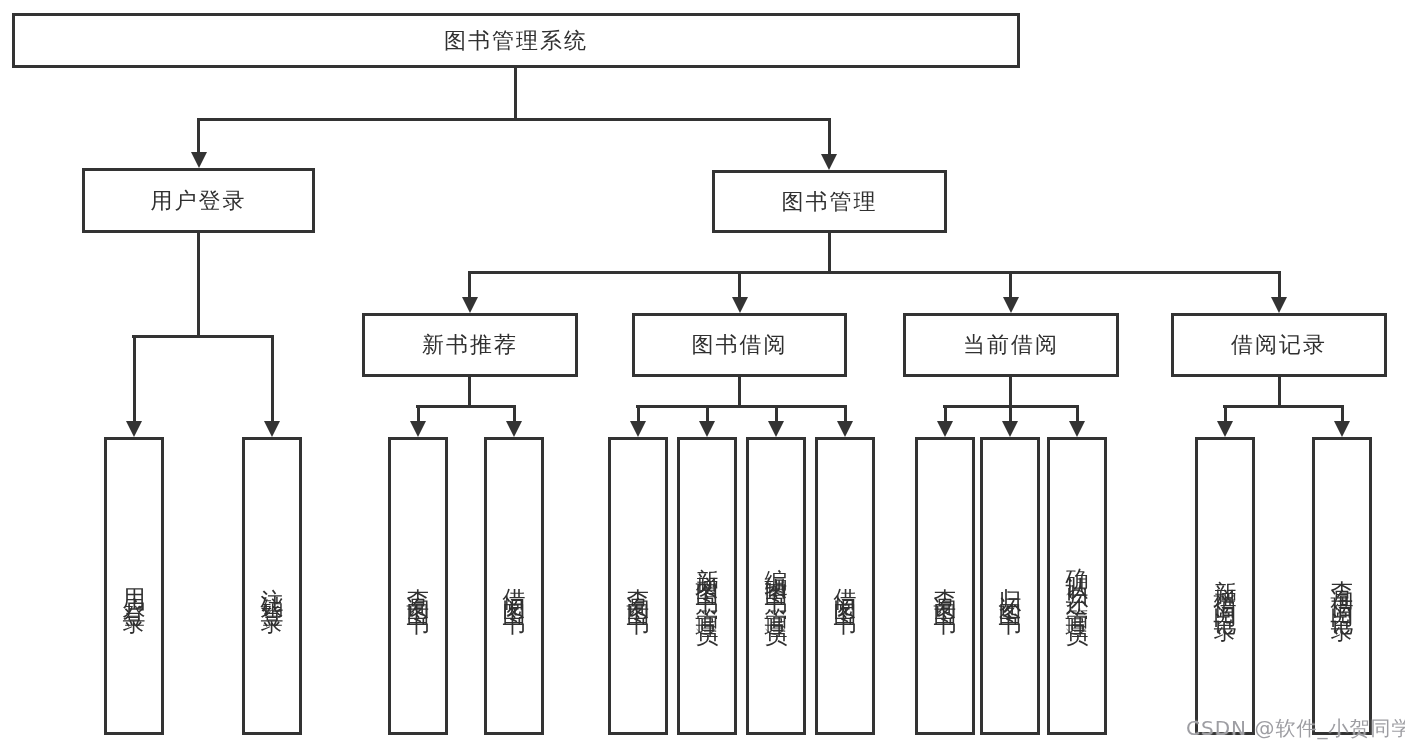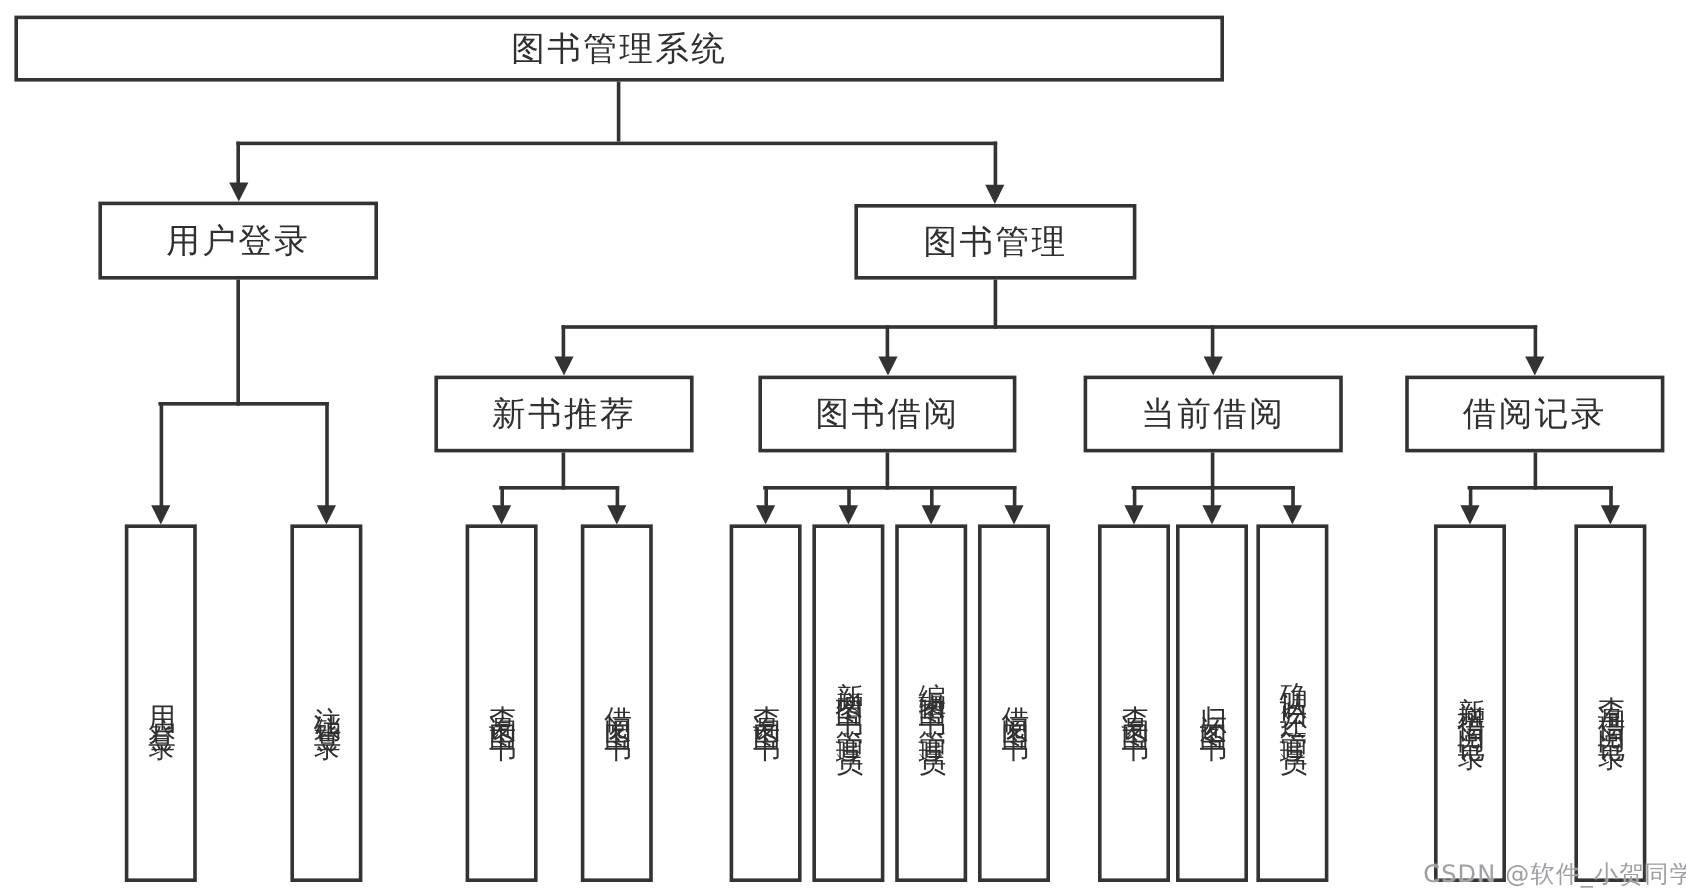--- a/index.html
+++ b/index.html
@@ -19,21 +19,21 @@
   .node {
     position: absolute;
     background: #ffffff;
     border: 3px solid #333333;
     display: flex;
     align-items: center;
     justify-content: center;
     color: #303030;
   }
   .node .h-label {
-    font-size: 28px;
+    font-size: 22px;
     letter-spacing: 2px;
     white-space: nowrap;
   }
   .node .v-label {
     writing-mode: vertical-lr;
     text-orientation: mixed;
     font-size: 23px;
     letter-spacing: 8px;
     line-height: 1;
     white-space: nowrap;

